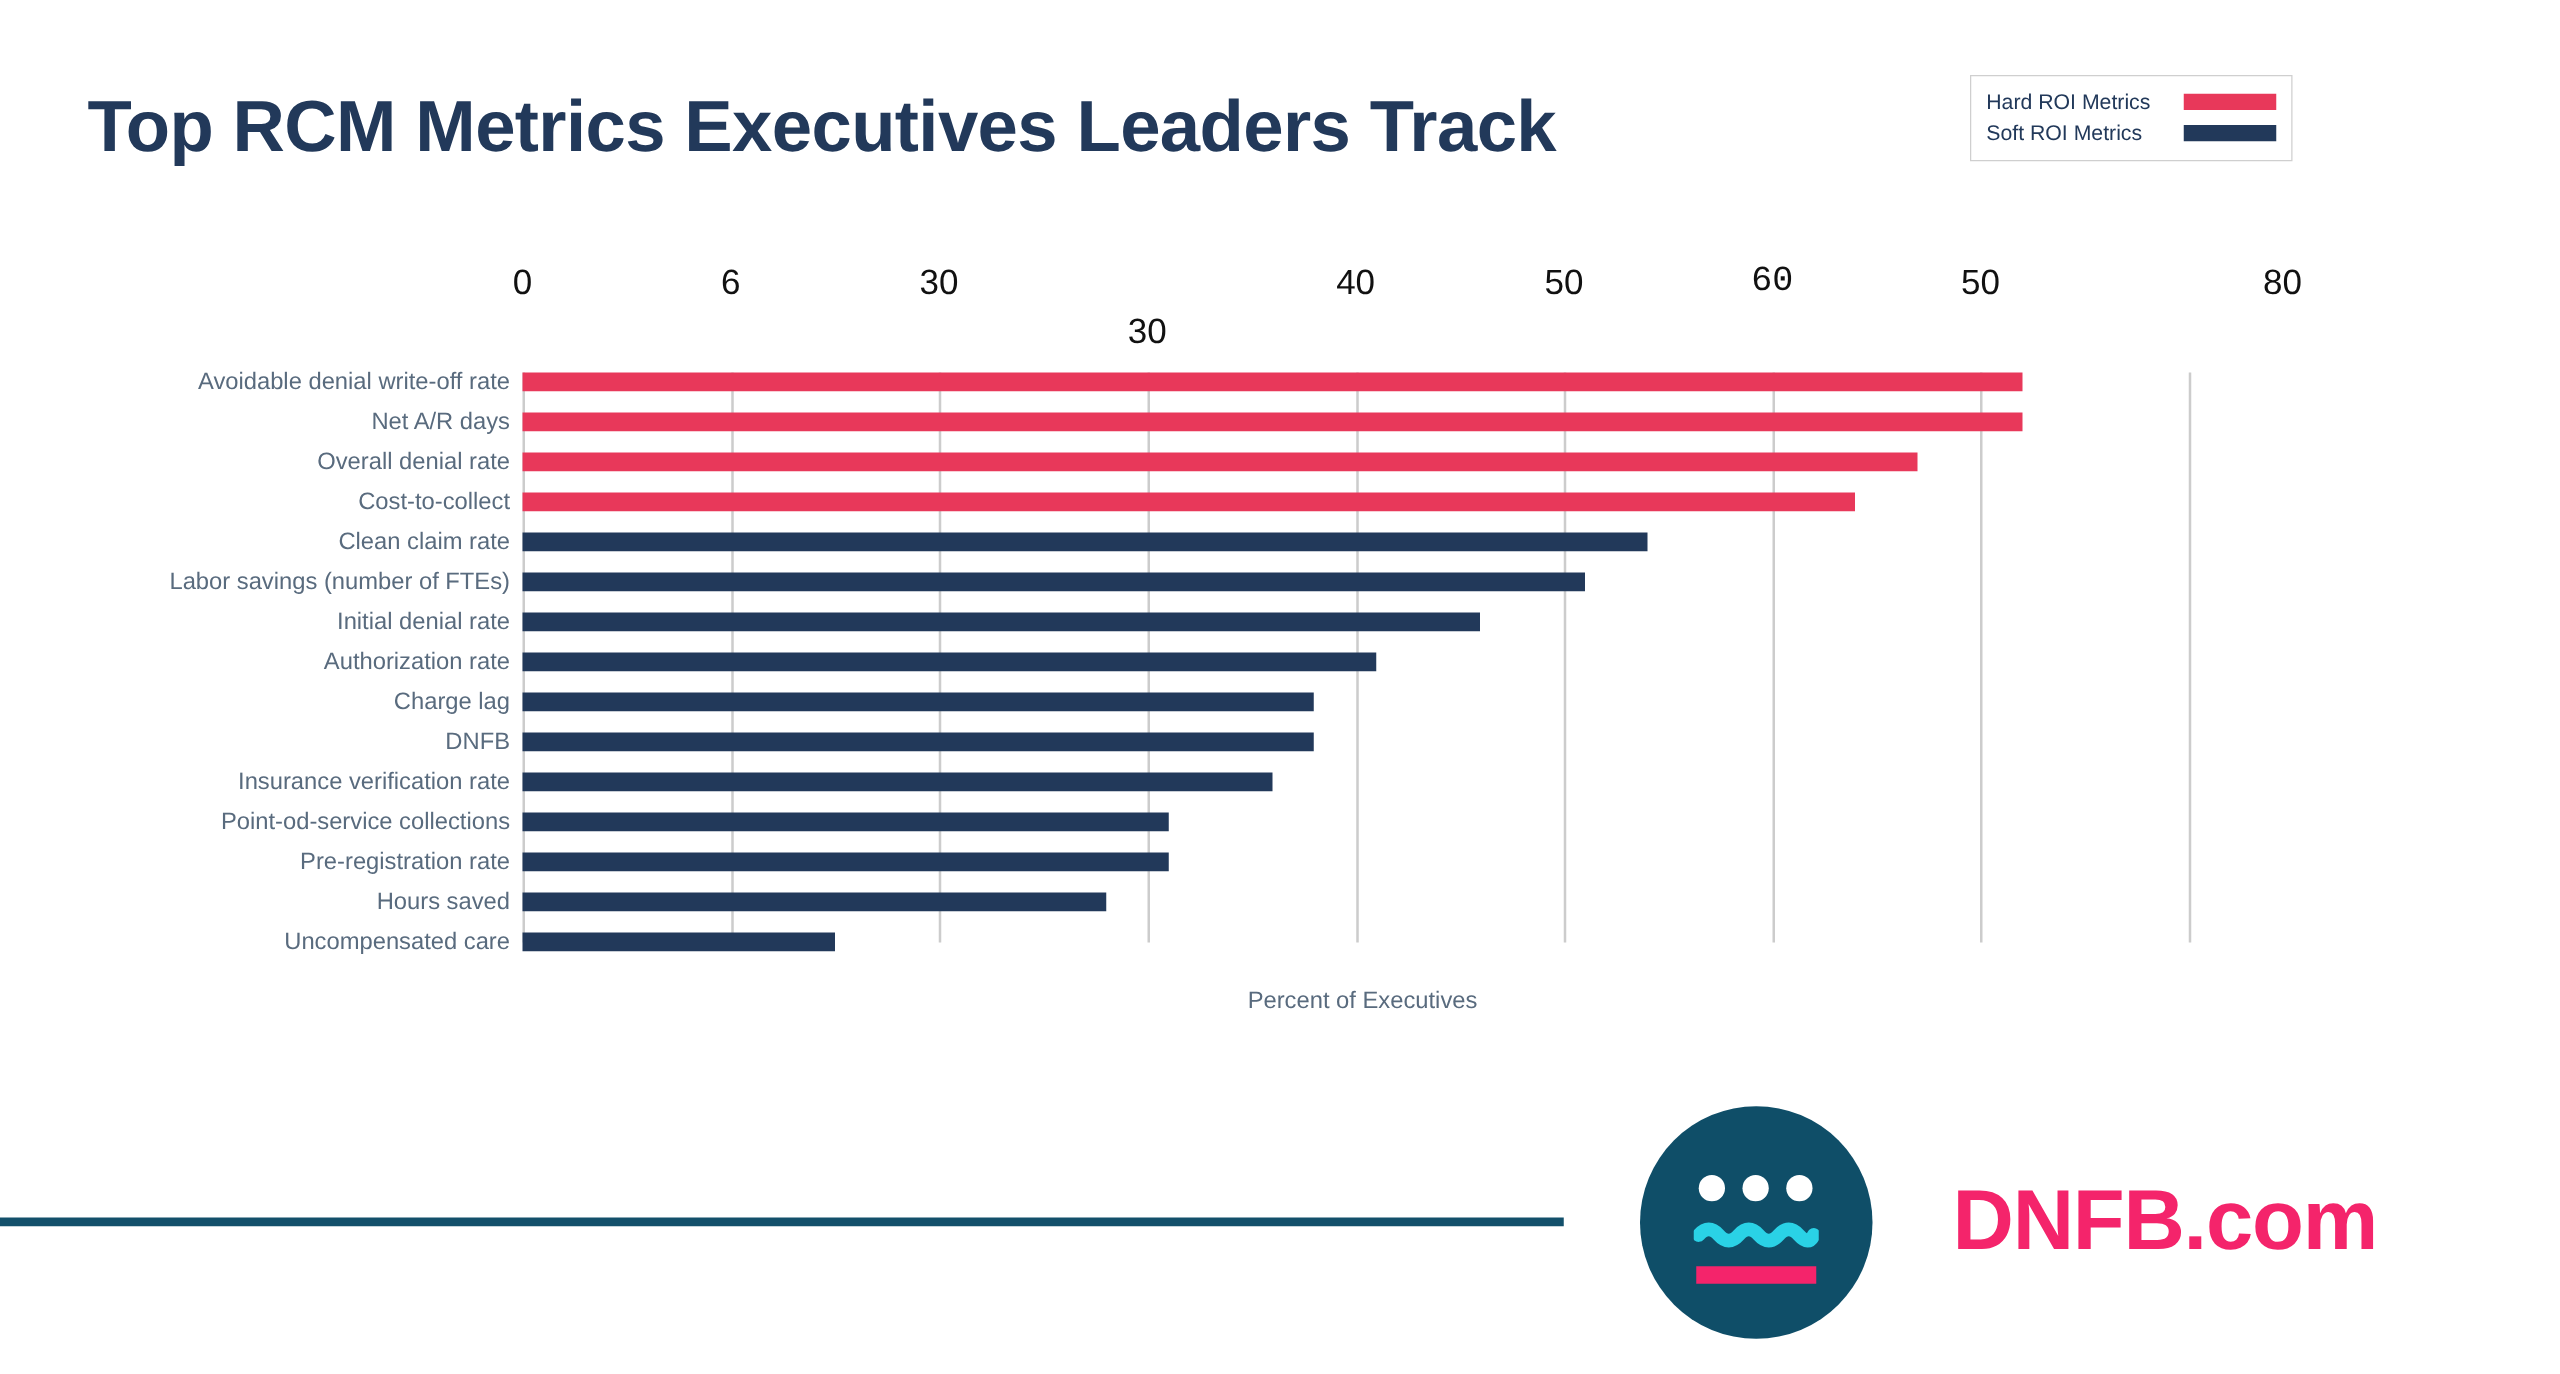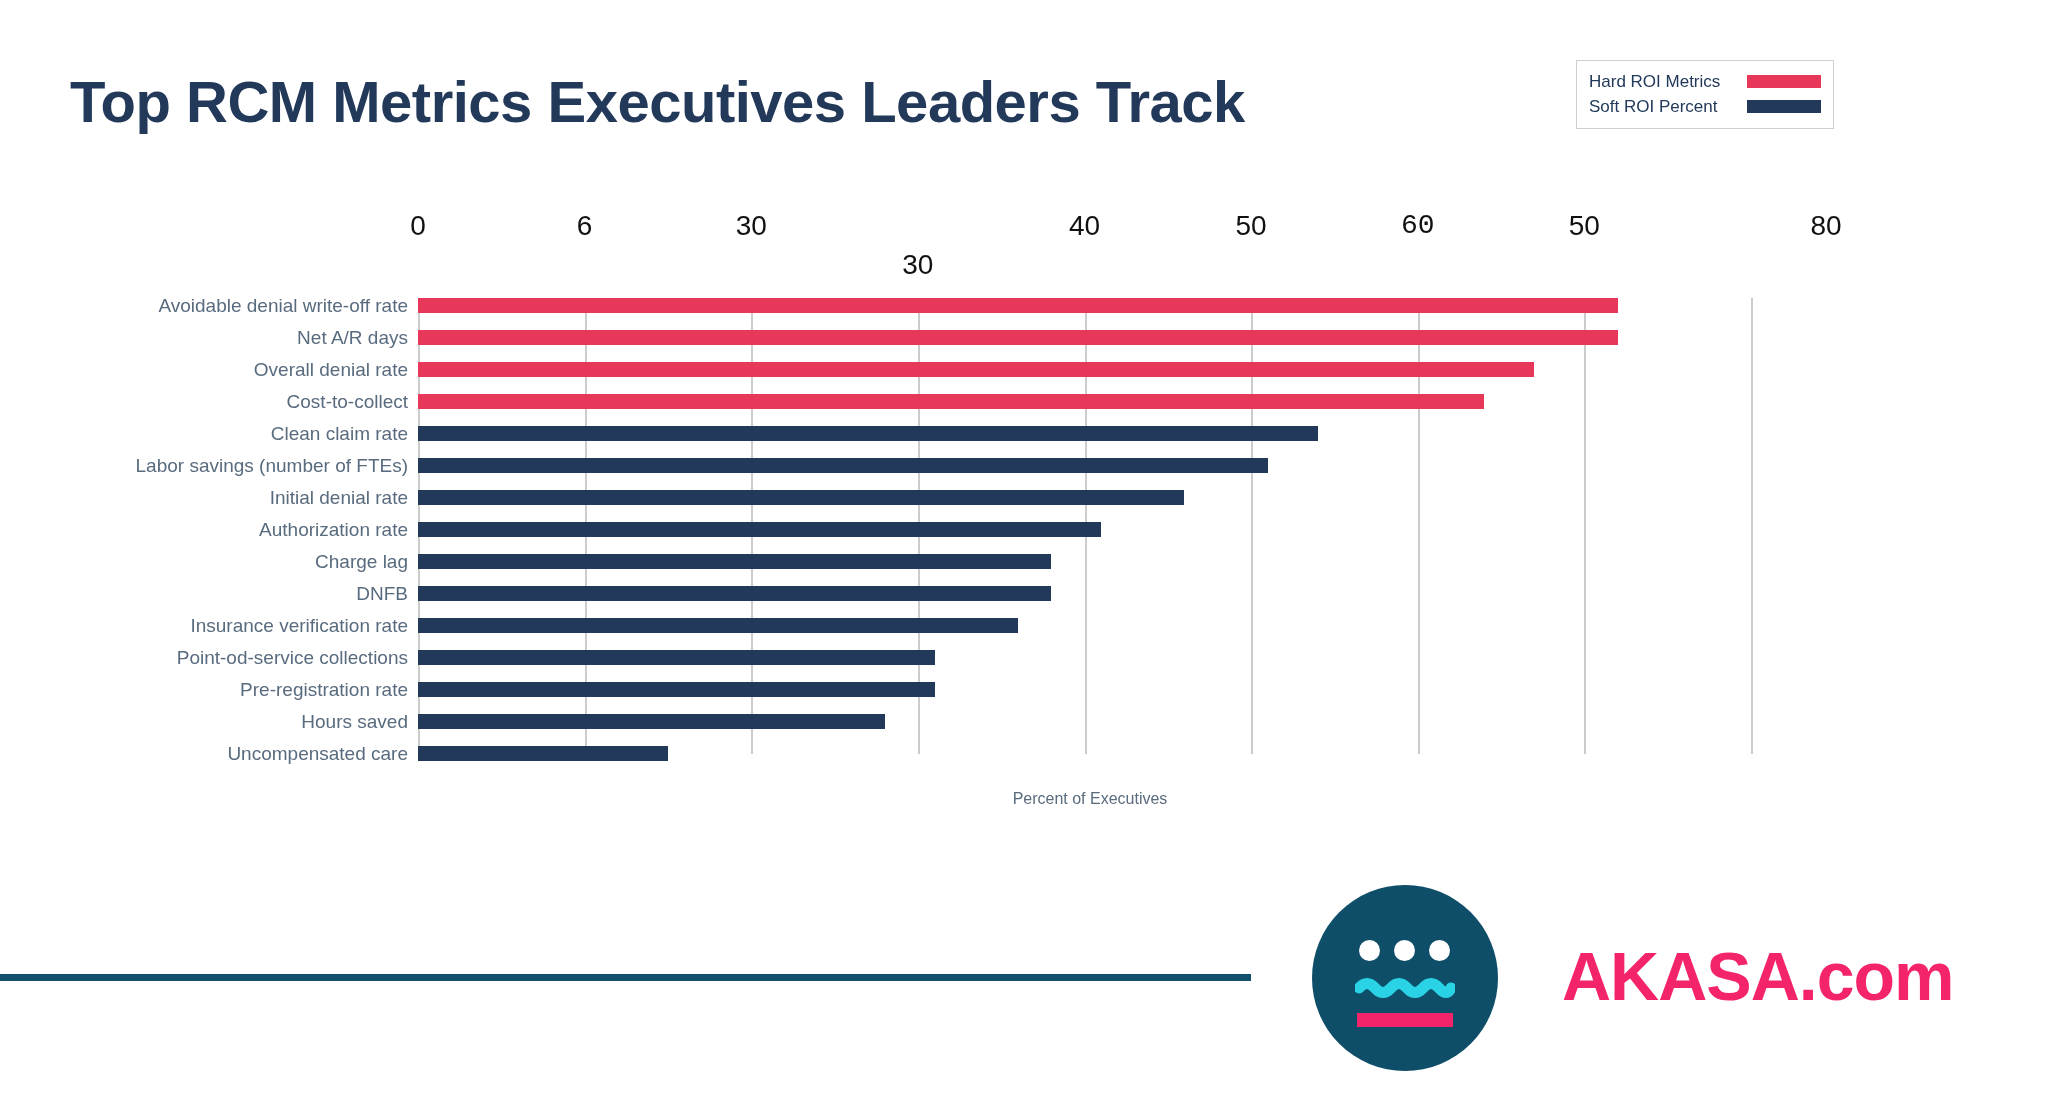--- a/index.html
+++ b/index.html
@@ -109,21 +109,21 @@
     width: 520px;
     height: 456px;
   }
 
   
   #axis-title {
     position: absolute;
     left: 1090px;
     top: 790px;
     transform: translateX(-50%);
-    font-size: 16px;
+    font-size: 19px;
     color: #596b7e;
     white-space: nowrap;
   }
 
   
   #footer-rule {
     position: absolute;
     left: 0;
     top: 974px;
     width: 1251px;
@@ -182,21 +182,21 @@
 <body>
 
 <div id="chart-title">Top RCM Metrics Executives Leaders Track</div>
 
 <div id="legend">
   <div class="legend-row">
     <span class="legend-label">Hard ROI Metrics</span>
     <span class="legend-swatch" style="background:#e8385a"></span>
   </div>
   <div class="legend-row">
-    <span class="legend-label">Soft ROI Percent</span>
+    <span class="legend-label">Soft ROI Metrics</span>
     <span class="legend-swatch" style="background:#22395a"></span>
   </div>
 </div>
 
 <div id="plot">
   <div id="gridlines">
       <div class="gridline" style="left: 0px;"></div>
       <div class="gridline" style="left: 166.625px;"></div>
       <div class="gridline" style="left: 333.25px;"></div>
       <div class="gridline" style="left: 499.875px;"></div>
@@ -290,13 +290,13 @@
 <div id="logo-mark">
   <span class="logo-dot" id="logo-dot-1"></span>
   <span class="logo-dot" id="logo-dot-2"></span>
   <span class="logo-dot" id="logo-dot-3"></span>
   <svg id="logo-wave" viewBox="0 0 100 22">
     <path d="M4 11 Q 12 2 20 11 Q 28 20 36 11 Q 44 2 52 11 Q 60 20 68 11 Q 76 2 84 11 Q 92 20 96 11" stroke="#2ad2e6" stroke-width="11" stroke-linecap="round" fill="none"></path>
   </svg>
   <span id="logo-bar"></span>
 </div>
 
-<div id="logo-wordmark">AKASA.com</div>
+<div id="logo-wordmark">DNFB.com</div>
 
 </body></html>

